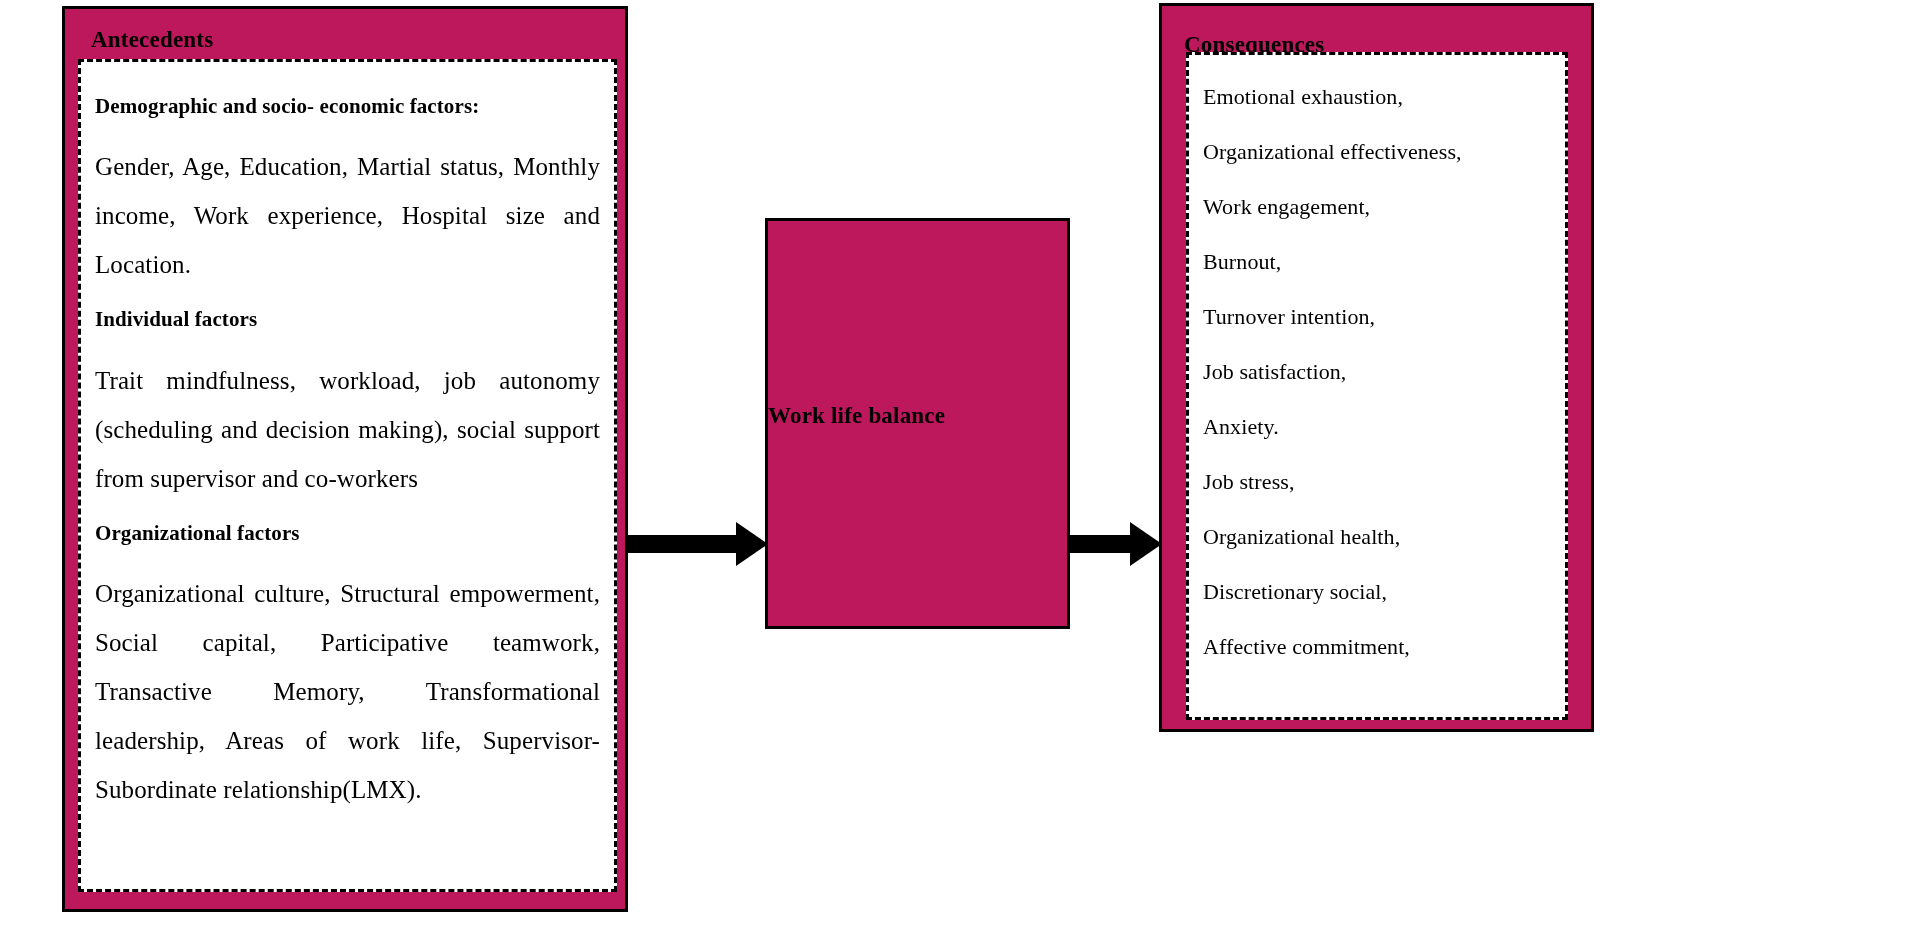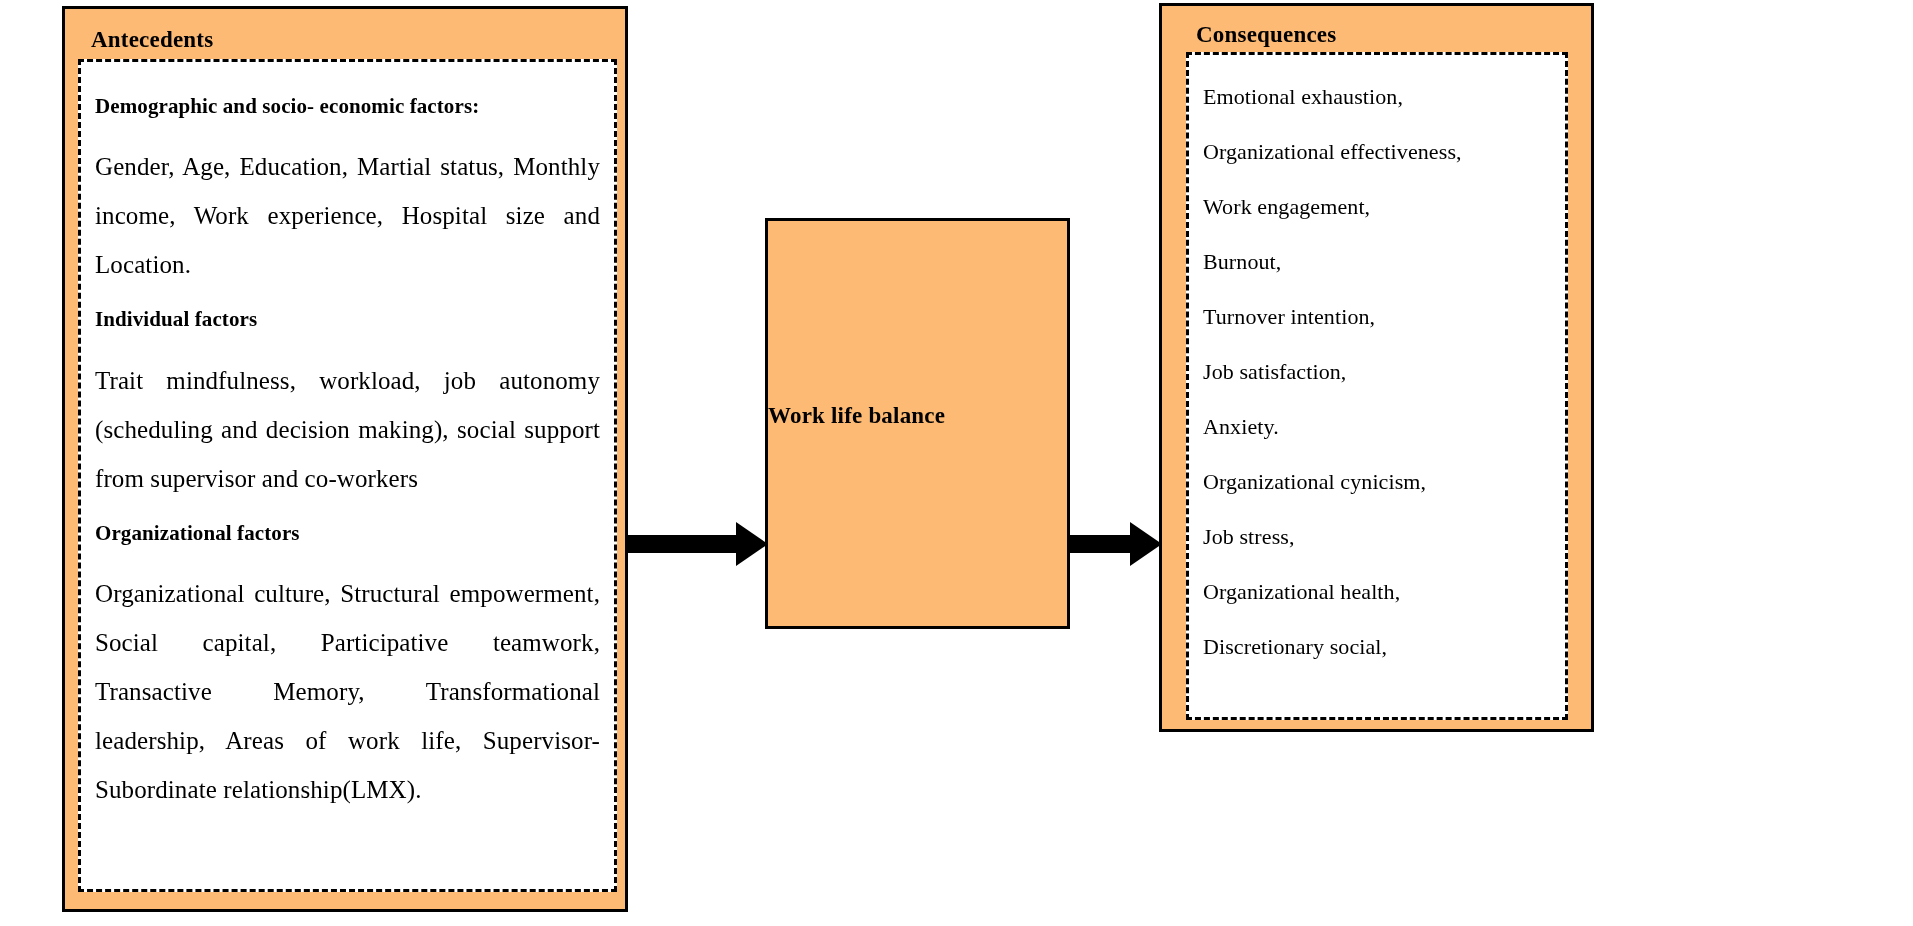--- a/index.html
+++ b/index.html
@@ -17,21 +17,21 @@
     width: 1913px;
     height: 926px;
     background: #ffffff;
     overflow: hidden;
   }
 
   
   .solid-box {
     position: absolute;
     border: 3px solid #000000;
-    background: #fdba74;
+    background: #be185d;
     box-sizing: border-box;
   }
 
   #antecedents-box {
     left: 62px;
     top: 6px;
     width: 566px;
     height: 906px;
   }
 
@@ -56,22 +56,21 @@
     font-size: 23px;
     letter-spacing: 0.2px;
     white-space: nowrap;
   }
   #antecedents-title {
     left: 26px;
     top: 18px;
   }
   #consequences-title {
     left: 22px;
-    top: 16px;
-    margin-left: 12px;
+    top: 26px;
   }
 
   
   .dashed-box {
     position: absolute;
     border: 3px dashed #000000;
     background: #ffffff;
     box-sizing: border-box;
   }
 
@@ -203,21 +202,21 @@
 
     <div class="dashed-box" id="consequences-inner">
       <ul id="consequences-list">
         <li>Emotional exhaustion,</li>
         <li>Organizational effectiveness,</li>
         <li>Work engagement,</li>
         <li>Burnout,</li>
         <li>Turnover intention,</li>
         <li>Job satisfaction,</li>
         <li>Anxiety.</li>
-        <li>Organizational cynicism,</li>
         <li>Job stress,</li>
         <li>Organizational health,</li>
         <li>Discretionary social,</li>
+        <li>Affective commitment,</li>
       </ul>
     </div>
   </div>
 
 </div>
 
 </body></html>

